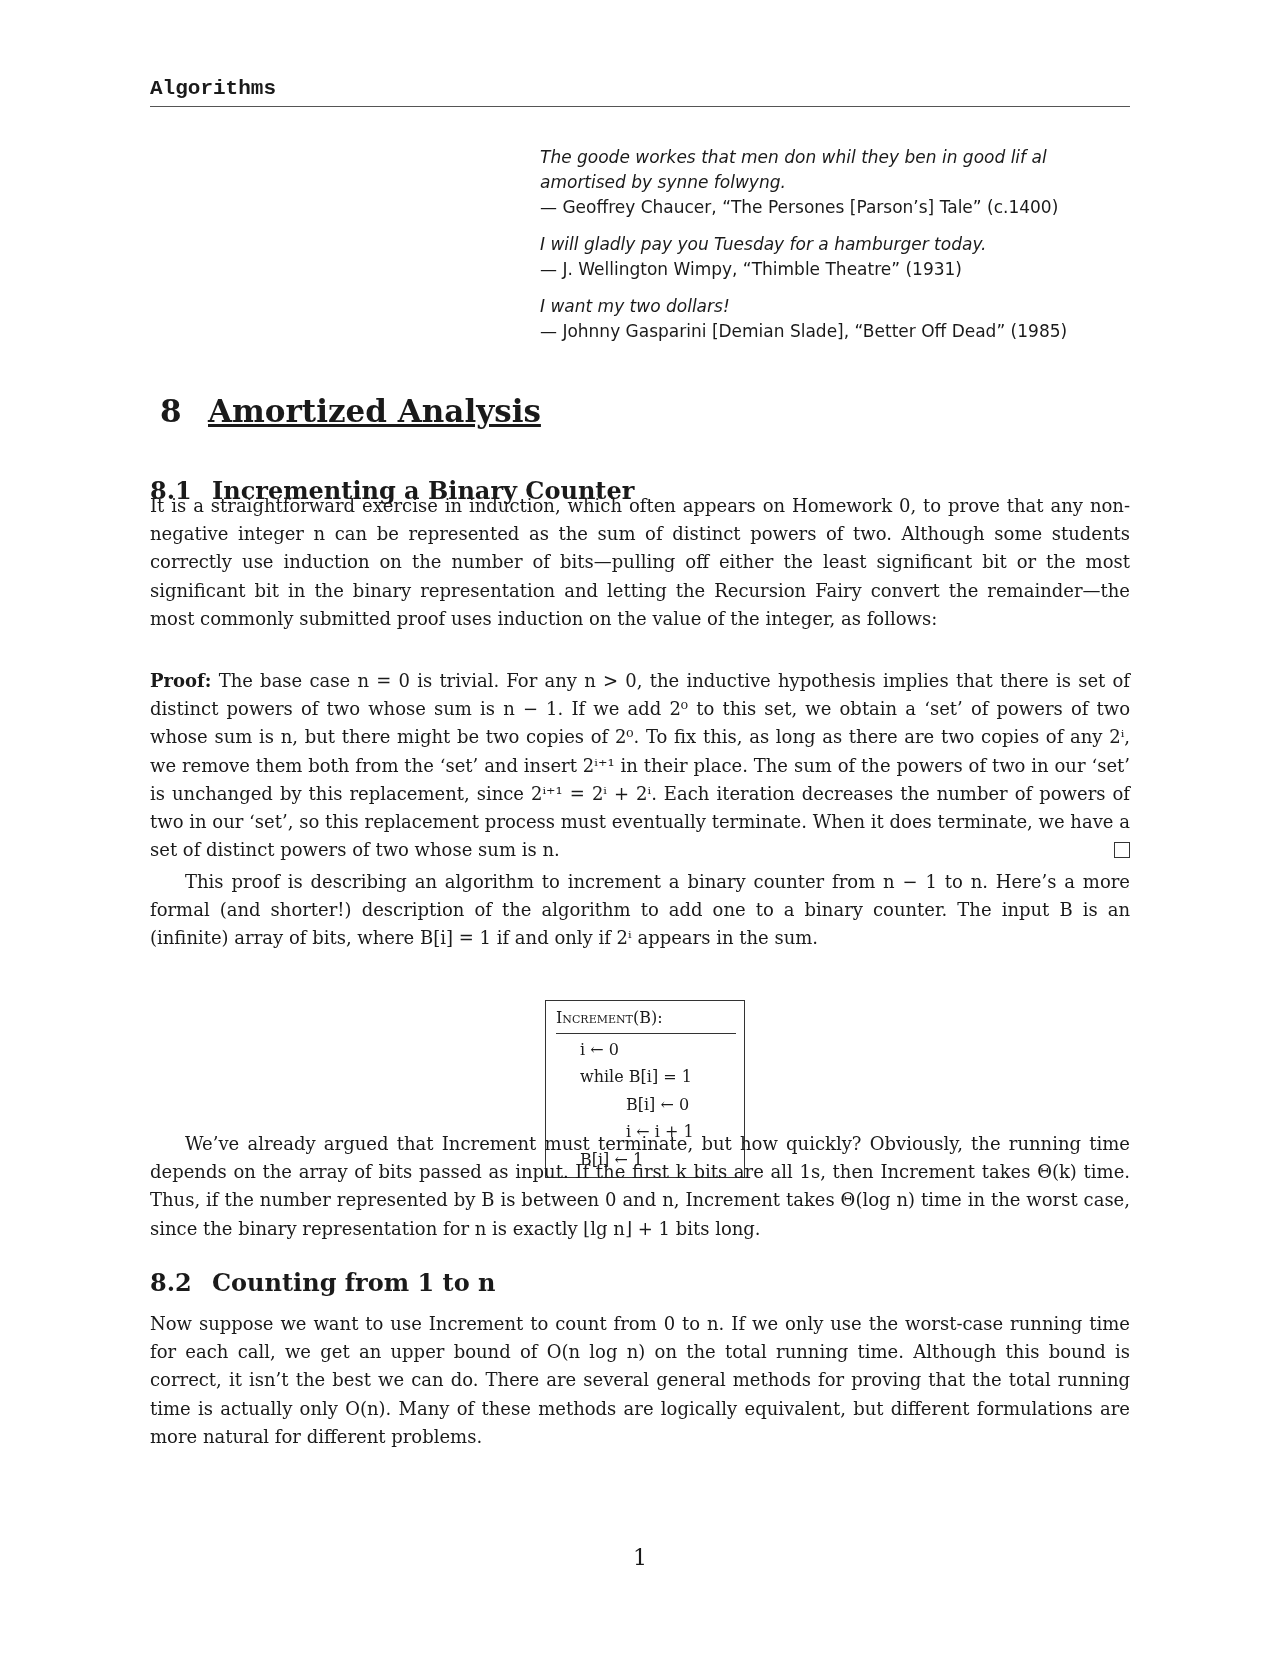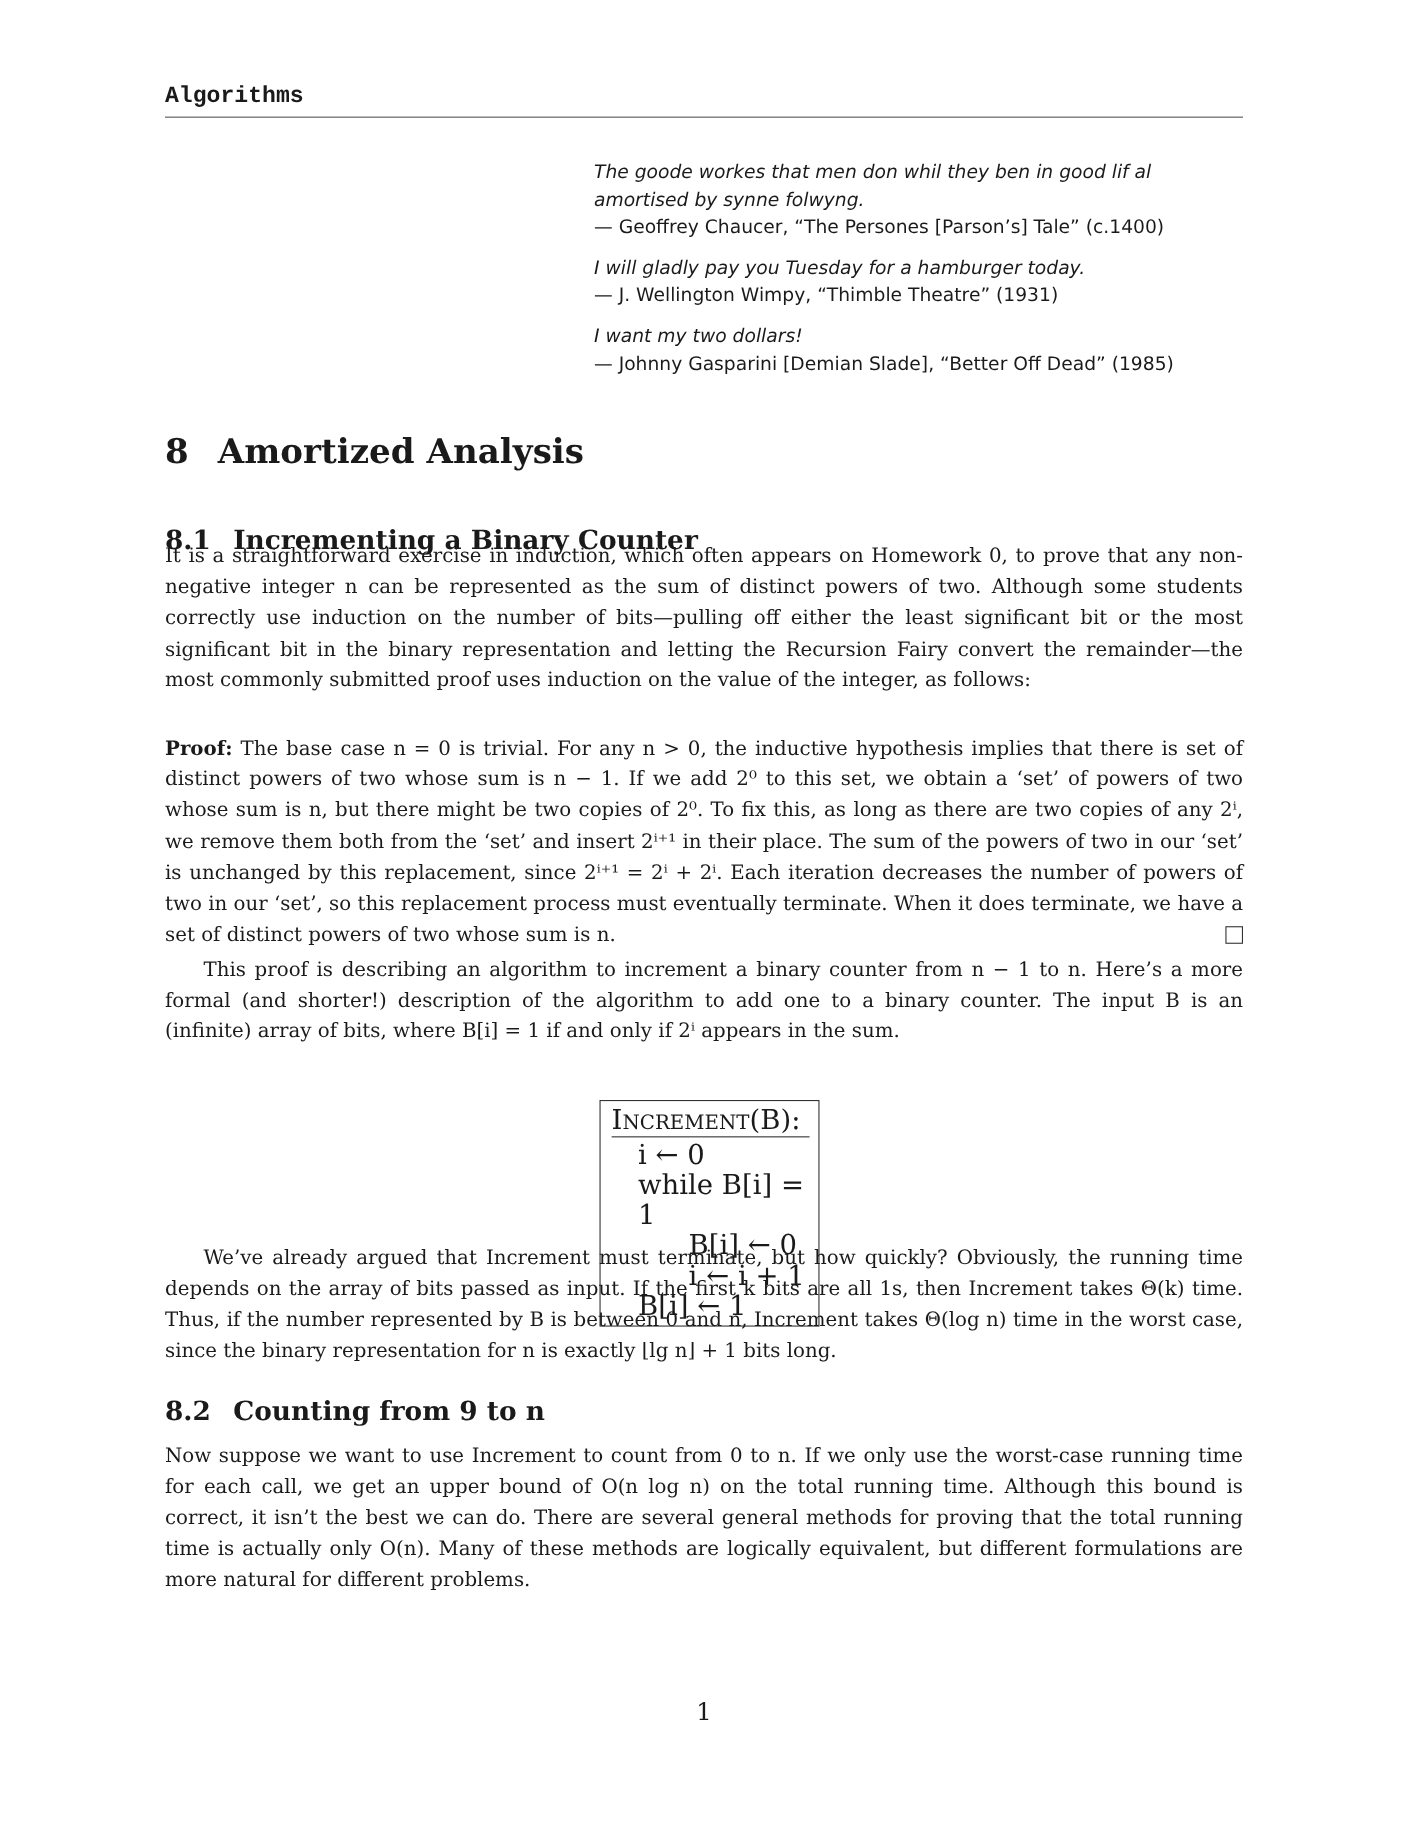--- a/index.html
+++ b/index.html
@@ -8,32 +8,32 @@
   .page { position: absolute; left: 150px; top: 0; width: 980px; }
   .running-head { position: absolute; top: 74px; left: 0; width: 980px; height: 32px;
                   border-bottom: 1.5px solid #555; font-weight: bold; font-size: 21px; font-family: Liberation Mono, monospace; }
   .running-head .left { position: absolute; left: 0; bottom: 6px; }
   .running-head .right { position: absolute; right: 0; bottom: 6px; }
   .epigraphs { position: absolute; top: 145px; left: 390px; width: 590px;
                font-family: "DejaVu Sans", "Liberation Sans", sans-serif; font-size: 17px; line-height: 25px; }
   .epigraph { margin-bottom: 12px; }
   .quote { font-style: italic; }
   .attrib { text-align: left; }
-  h1 { position: absolute; top: 393px; left: 0; margin: 0; font-size: 31px; font-weight: bold; }
+  h1 { position: absolute; top: 393px; left: 10px; margin: 0; font-size: 31px; font-weight: bold; text-decoration: underline; }
   h1 .num { display: inline-block; width: 48px; }
   h2 { margin: 0; font-size: 24px; font-weight: bold; position: absolute; left: 0; }
   h2 .num { display: inline-block; width: 62px; }
   .para { position: absolute; left: 0; width: 980px; font-size: 18px; line-height: 28.2px;
           text-align: justify; margin: 0; }
   .indent { text-indent: 35px; }
   .sc { font-variant: small-caps; }
   .qed { float: right; display: inline-block; width: 14px; height: 14px; border: 1.3px solid #333;
          margin-top: 6px; }
   .algo { position: absolute; top: 1000px; left: 395px; width: 178px; border: 1.3px solid #333;
-          font-size: 25px; line-height: 27.5px; padding: 3px 8px 4px 12px; }
+          font-size: 16px; line-height: 27.5px; padding: 3px 8px 4px 12px; }
   .algo .title { border-bottom: 1.2px solid #333; margin-left: -2px; margin-bottom: 2px; padding-bottom: 1px; }
   .algo .l1 { padding-left: 22px; }
   .algo .l2 { padding-left: 68px; }
   .pagenum { position: absolute; top: 1545px; left: 0; width: 980px; text-align: center; font-size: 22px; }
 </style>
 </head>
 <body>
 
 <div class="page">
   <div class="running-head">
@@ -78,19 +78,19 @@
     <div class="l1">i ← 0</div>
     <div class="l1">while B[i] = 1</div>
     <div class="l2">B[i] ← 0</div>
     <div class="l2">i ← i + 1</div>
     <div class="l1">B[i] ← 1</div>
   </div>
 
   <p class="para indent" style="top:1130px">We’ve already argued that Increment must terminate, but how quickly? Obviously, the running time depends on the array of bits passed as input. If the first k bits are all 1s, then Increment takes Θ(k) time. Thus, if the number represented by B is between 0 and n, Increment takes Θ(log n) time in the worst case, since the binary representation for n is exactly ⌊lg n⌋ + 1 bits long.</p>
 
   <h2 style="top:1268px">
-    <span class="num">8.2</span><span>Counting from 9 to n</span>
+    <span class="num">8.2</span><span>Counting from 1 to n</span>
   </h2>
 
   <p class="para" style="top:1310px">Now suppose we want to use Increment to count from 0 to n. If we only use the worst-case running time for each call, we get an upper bound of O(n log n) on the total running time. Although this bound is correct, it isn’t the best we can do. There are several general methods for proving that the total running time is actually only O(n). Many of these methods are logically equivalent, but different formulations are more natural for different problems.</p>
 
   <div class="pagenum">1</div>
 </div>
 
 </body></html>

